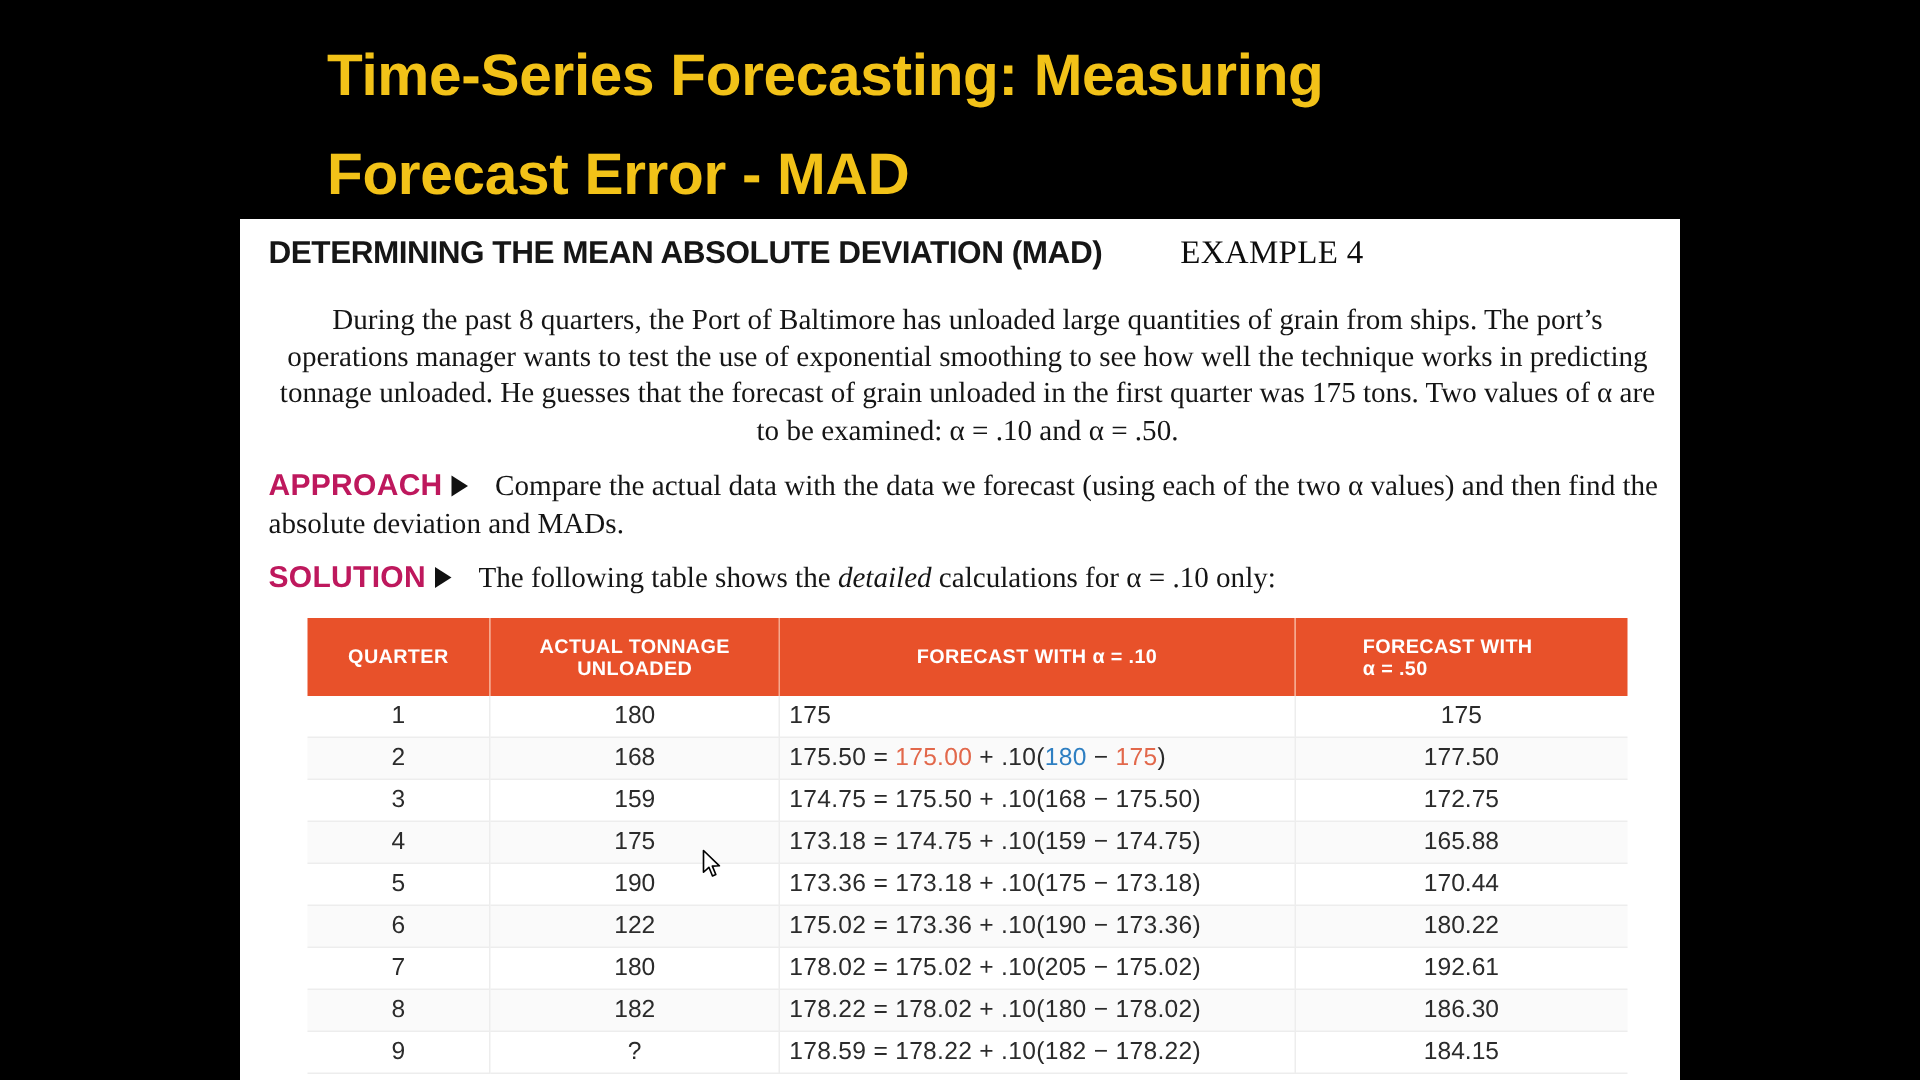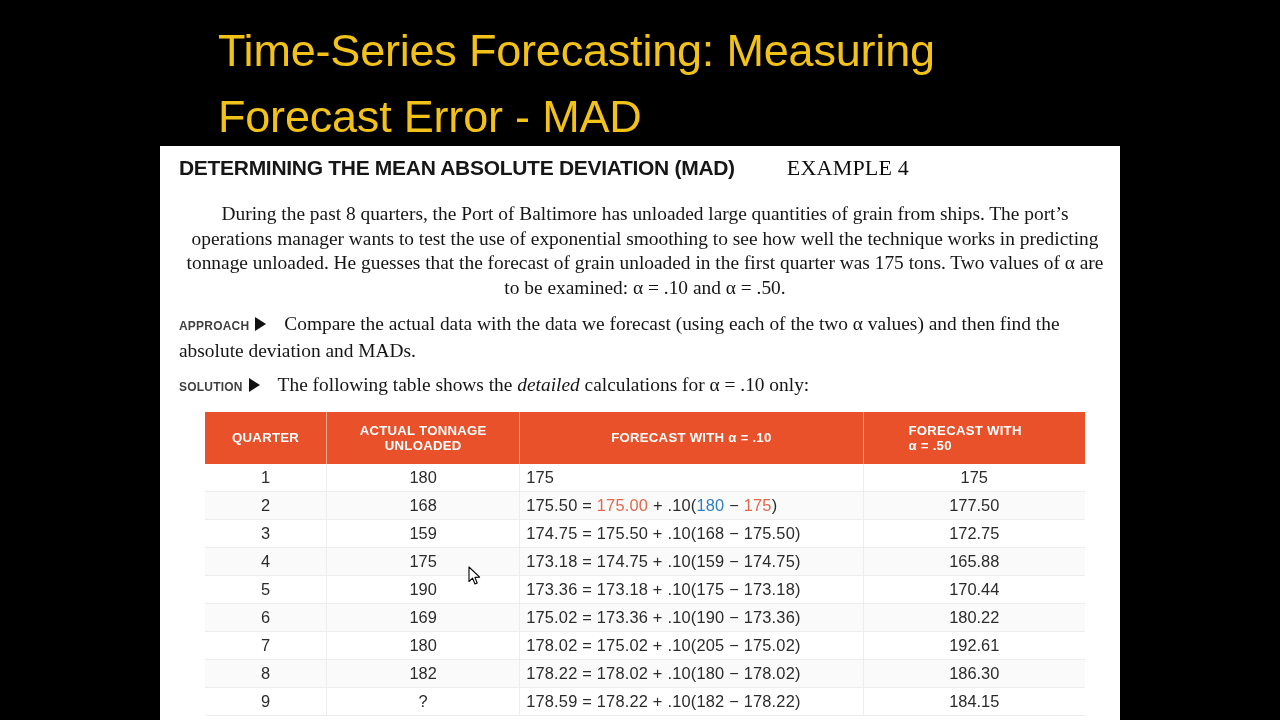--- a/index.html
+++ b/index.html
@@ -21,22 +21,22 @@
   }
 
   
   .slide-title {
     position: absolute;
     left: 218px;
     top: 18px;
     width: 880px;
     color: #F2C218;
     font-family: "Liberation Sans", sans-serif;
-    font-weight: normal;
-    font-size: 45px;
+    font-weight: bold;
+    font-size: 39px;
     line-height: 66px;
     letter-spacing: -0.2px;
     white-space: pre-wrap;
   }
 
   
   .doc {
     position: absolute;
     left: 160px;
     top: 146px;
@@ -90,22 +90,22 @@
     font-size: 19.4px;
     line-height: 24.6px;
     color: #151515;
   }
   .block.approach { top: 166px; }
   .block.solution { top: 227px; }
 
   .tag {
     font-family: "Liberation Sans", sans-serif;
     font-weight: bold;
-    font-size: 12px;
-    color: #404040;
+    font-size: 20px;
+    color: #be185d;
     letter-spacing: 0.2px;
   }
   .tri {
     display: inline-block;
     width: 0; height: 0;
     border-left: 11px solid #111;
     border-top: 7px solid transparent;
     border-bottom: 7px solid transparent;
     margin-left: 6px;
     vertical-align: -1px;
@@ -229,21 +229,21 @@
             <td class="td-f2">165.88</td>
           </tr>
           <tr>
             <td class="td-q">5</td>
             <td class="td-a">190</td>
             <td class="td-f1"><span>173.36 = 173.18 + .10(175 − 173.18)</span></td>
             <td class="td-f2">170.44</td>
           </tr>
           <tr class="alt">
             <td class="td-q">6</td>
-            <td class="td-a">169</td>
+            <td class="td-a">122</td>
             <td class="td-f1"><span>175.02 = 173.36 + .10(190 − 173.36)</span></td>
             <td class="td-f2">180.22</td>
           </tr>
           <tr>
             <td class="td-q">7</td>
             <td class="td-a">180</td>
             <td class="td-f1"><span>178.02 = 175.02 + .10(205 − 175.02)</span></td>
             <td class="td-f2">192.61</td>
           </tr>
           <tr class="alt">

